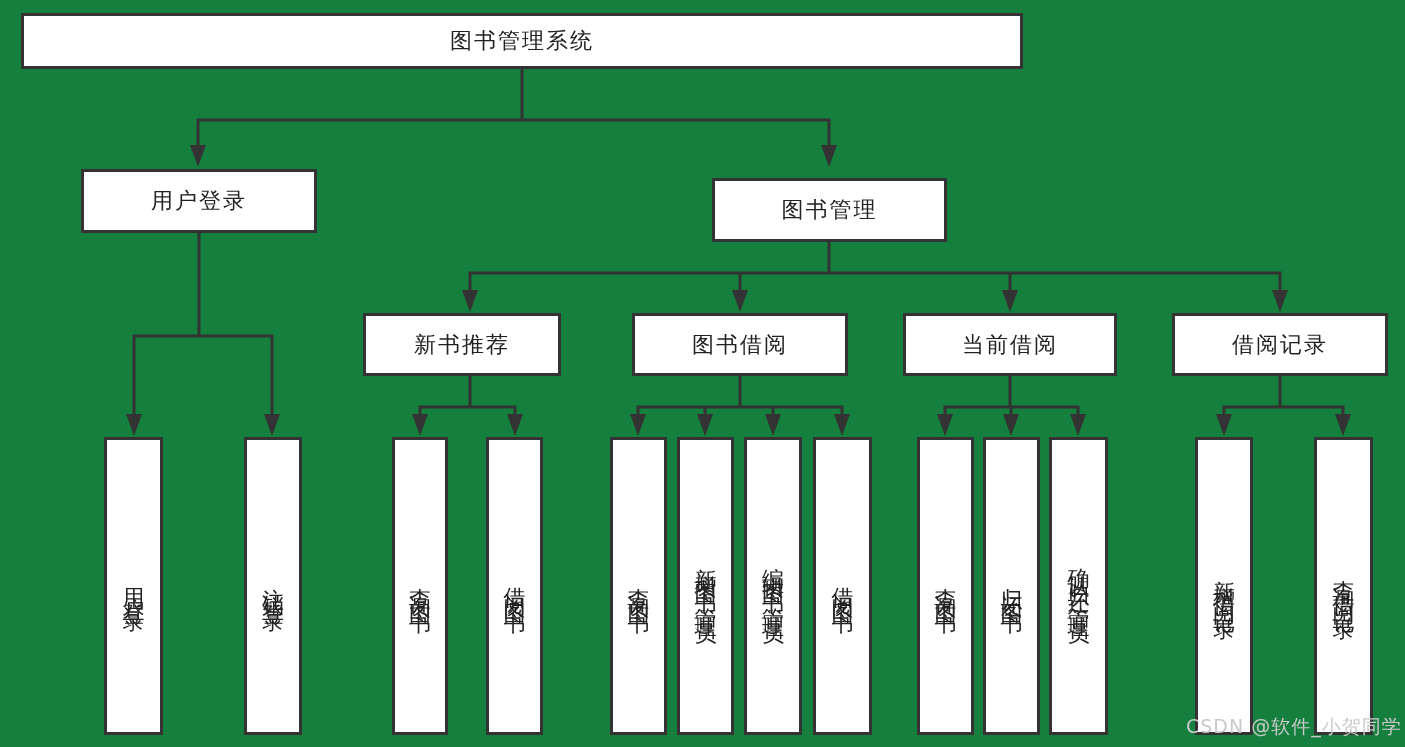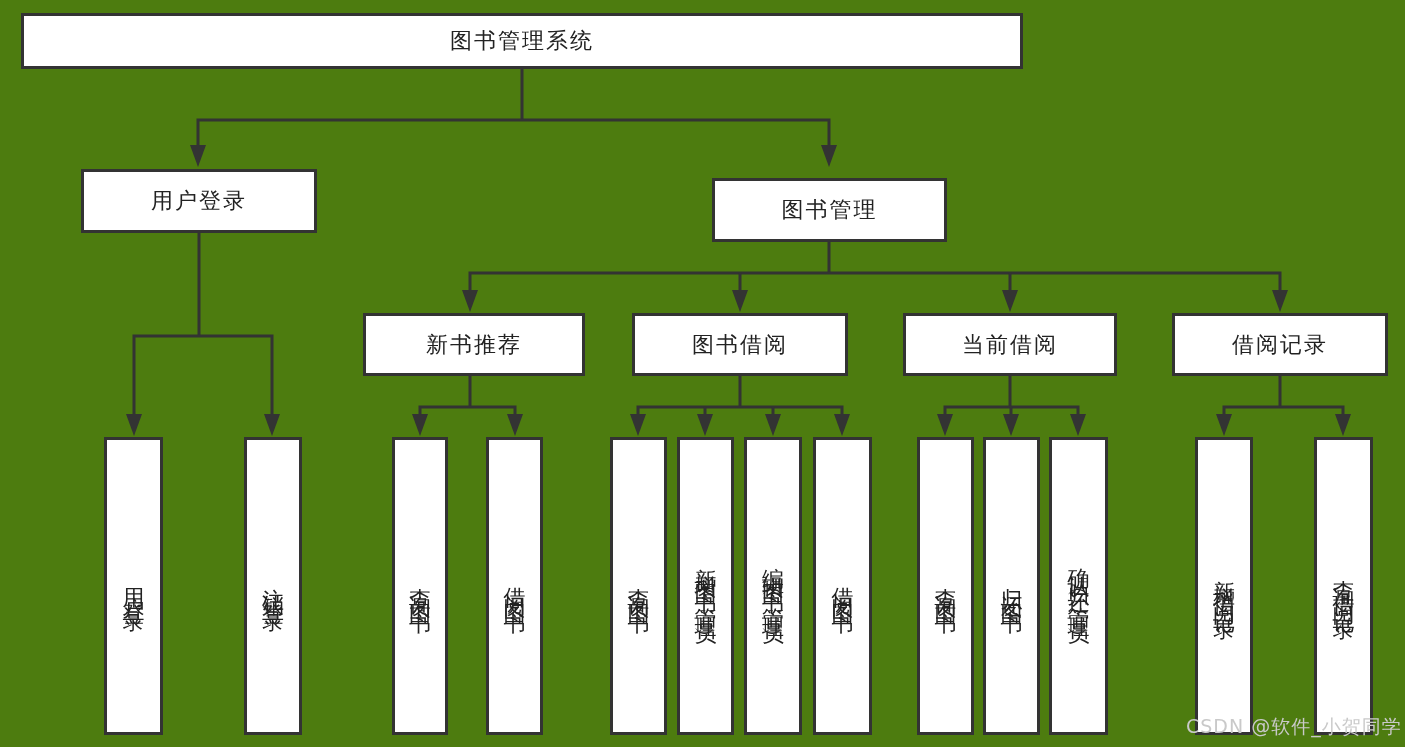--- a/index.html
+++ b/index.html
@@ -5,21 +5,21 @@
   html, body {
     margin: 0;
     padding: 0;
     background: #ffffff;
     font-family: "DejaVu Sans", "Liberation Sans", sans-serif;
   }
   #canvas {
     position: relative;
     width: 1405px;
     height: 747px;
-    background: #4d7c0f;
+    background: #15803d;
     overflow: hidden;
   }
   #connectors {
     position: absolute;
     left: 0; top: 0;
     width: 1405px;
     height: 747px;
     z-index: 1;
   }
   .node {
@@ -127,21 +127,21 @@
     <span>图书管理系统</span>
   </div>
 
   <div class="node h" style="left:81px; top:169px; width:236px; height:64px;">
     <span>用户登录</span>
   </div>
   <div class="node h" style="left:712px; top:178px; width:235px; height:64px;">
     <span>图书管理</span>
   </div>
 
-  <div class="node h" style="left:363px; top:313px; width:222px; height:63px;">
+  <div class="node h" style="left:363px; top:313px; width:198px; height:63px;">
     <span>新书推荐</span>
   </div>
   <div class="node h" style="left:903px; top:313px; width:214px; height:63px;">
     <span>当前借阅</span>
   </div>
   <div class="node h" style="left:632px; top:313px; width:216px; height:63px;">
     <span>图书借阅</span>
   </div>
   <div class="node h" style="left:1172px; top:313px; width:216px; height:63px;">
     <span>借阅记录</span>

